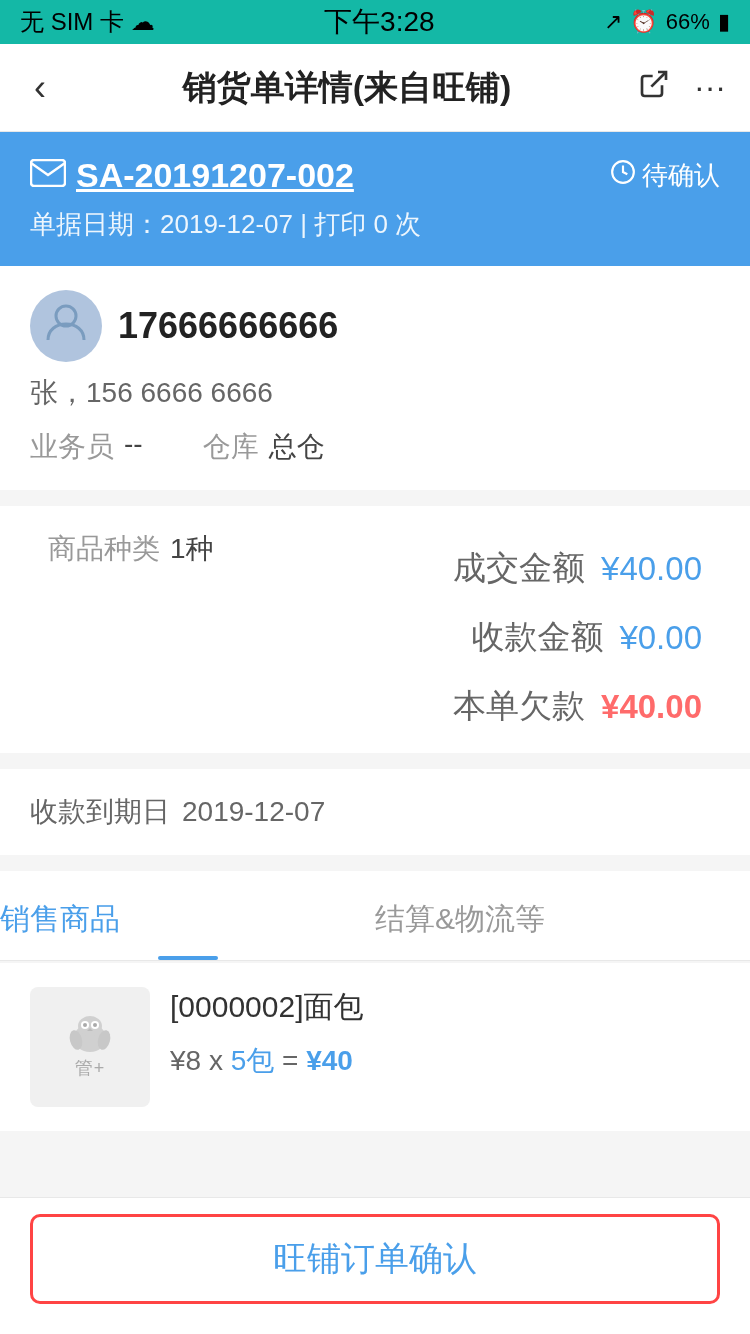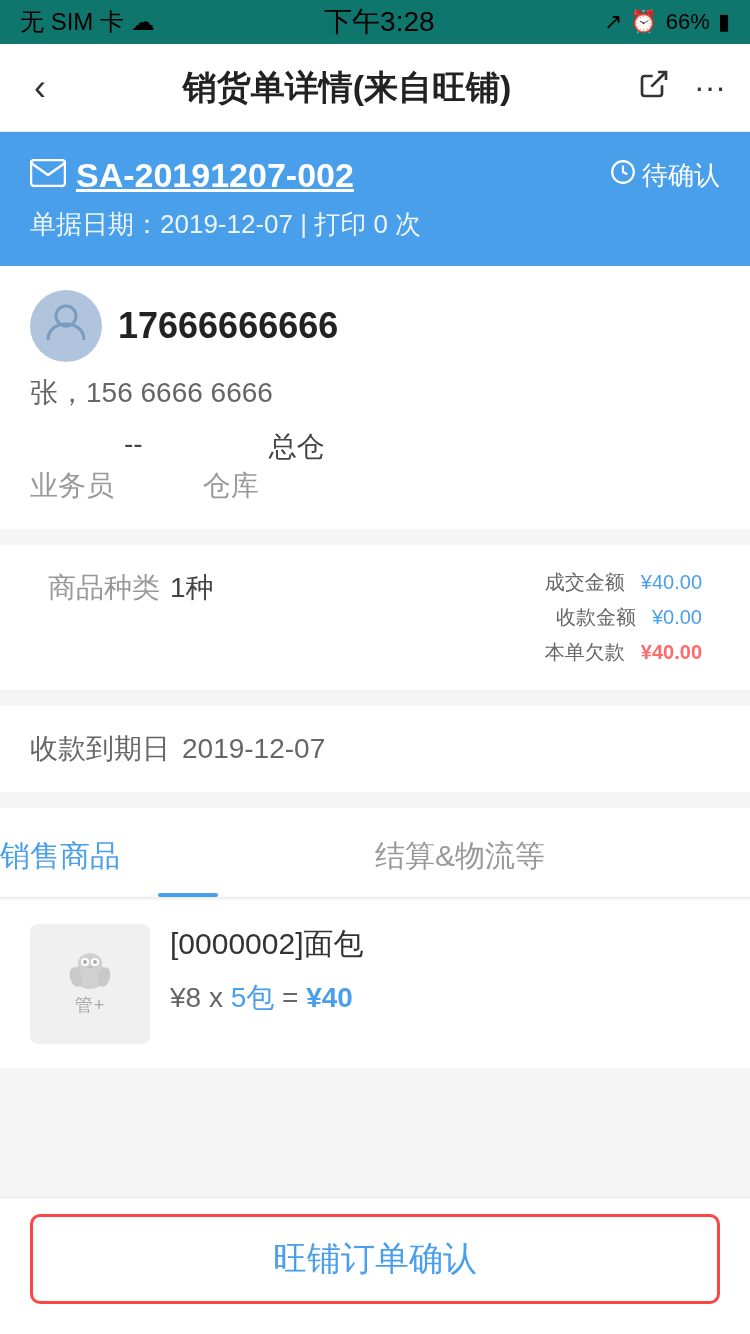--- a/index.html
+++ b/index.html
@@ -10,21 +10,21 @@
       font-family: -apple-system, "PingFang SC", "Helvetica Neue", sans-serif;
       background: #f5f5f5;
       font-size: 28px;
       color: #333;
     }
 
     
     .status-bar {
       width: 750px;
       height: 44px;
-      background: #0f766e;
+      background: #14b8a6;
       display: flex;
       align-items: center;
       justify-content: space-between;
       padding: 0 20px;
       font-size: 24px;
       color: #000;
     }
     .status-left {
       display: flex;
       align-items: center;
@@ -146,21 +146,21 @@
     .customer-meta {
       display: flex;
       gap: 60px;
       font-size: 28px;
       color: #666;
     }
     .meta-item {
       display: flex;
       gap: 10px;
     }
-    .meta-label { color: #999; margin-top: 39px; }
+    .meta-label { color: #999; }
     .meta-value { color: #444; }
 
     
     .summary-section {
       background: #fff;
       padding: 24px 48px;
       margin-bottom: 16px;
       display: flex;
       justify-content: space-between;
       align-items: flex-start;
@@ -176,22 +176,23 @@
     .summary-value { color: #444; }
     .summary-right {
       display: flex;
       flex-direction: column;
       align-items: flex-end;
       gap: 8px;
     }
     .amount-row {
       display: flex;
       gap: 16px;
-      font-size: 20px;
-      align-items: center;
+      font-size: 33px;
+      align-items: center;
+      margin-top: 16px;
     }
     .amount-label { color: #666; }
     .amount-value { color: #4a9fea; font-weight: 500; text-align: right; }
     .amount-value.highlight { color: #ff6b6b; font-weight: 600; }
 
     
     .due-date-section {
       background: #fff;
       padding: 24px 30px;
       margin-bottom: 16px;

